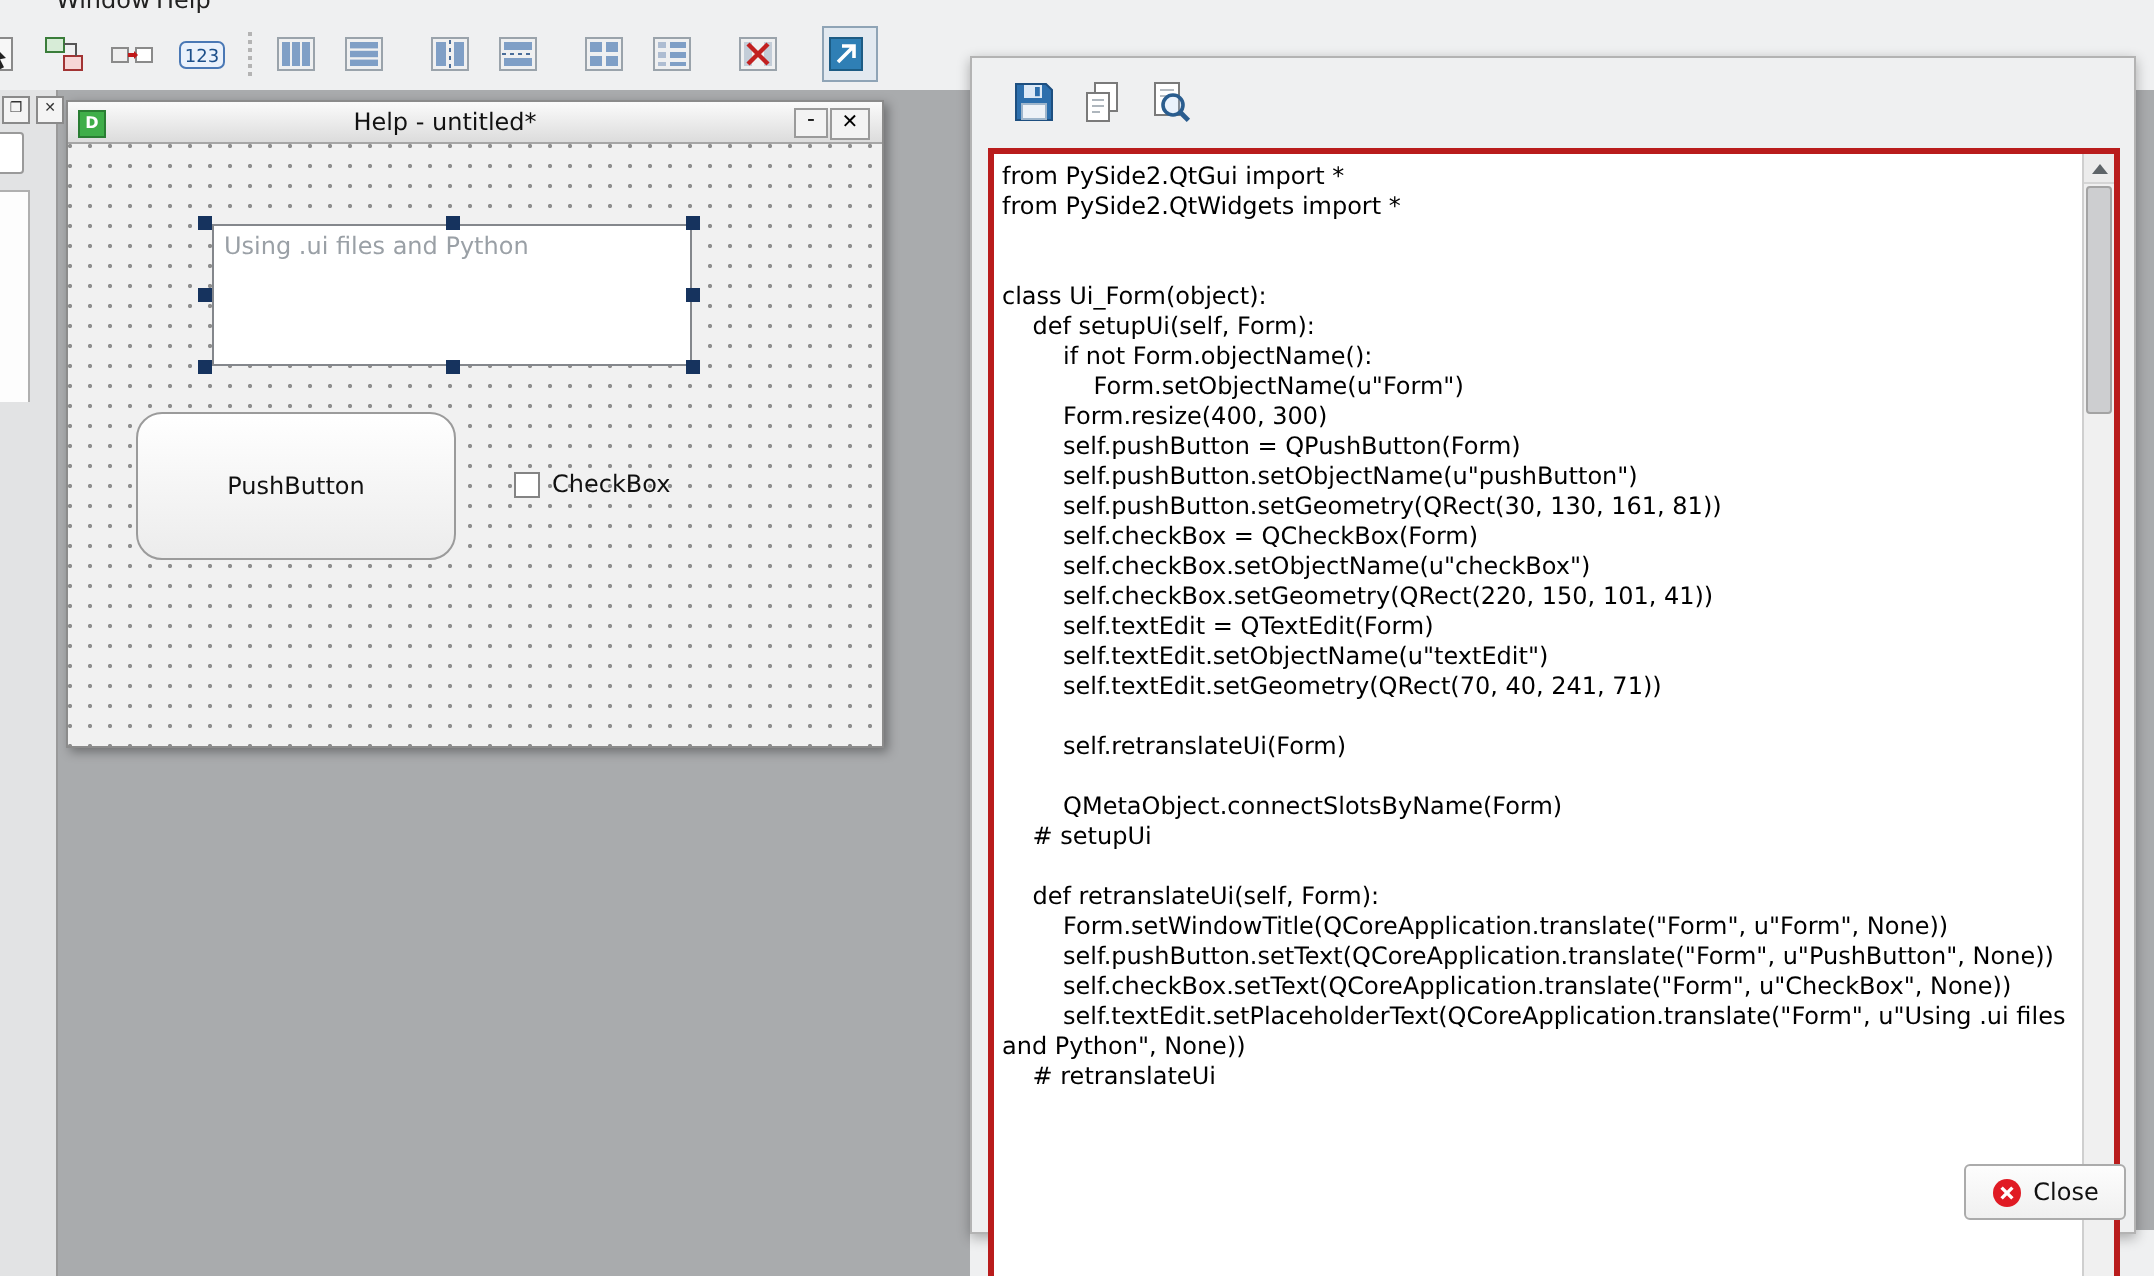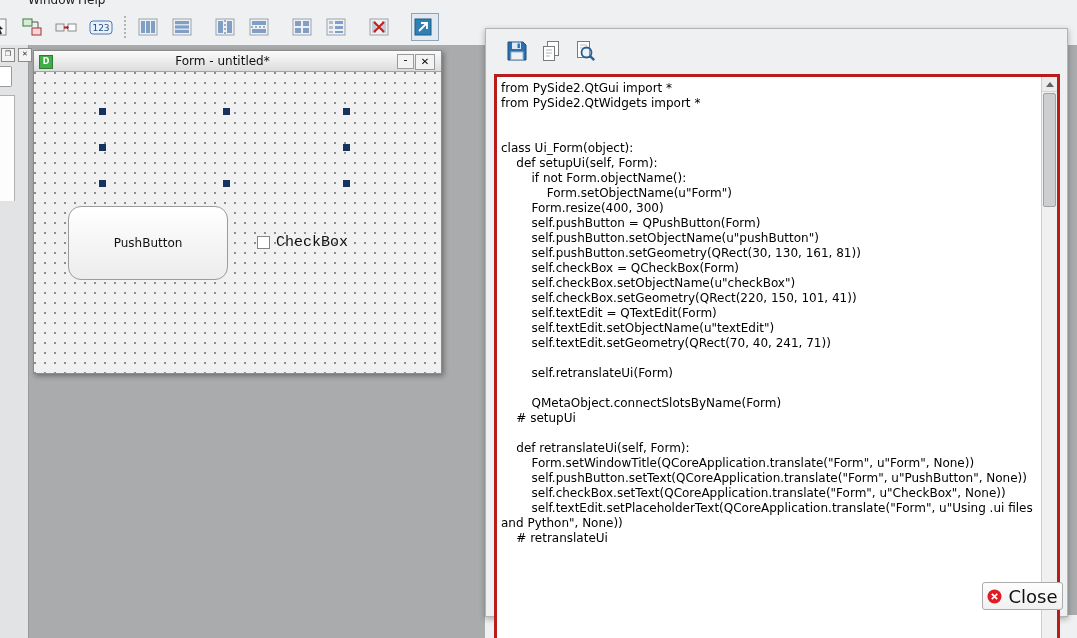--- a/index.html
+++ b/index.html
@@ -40,21 +40,21 @@
   .fw-body{position:absolute;left:0;top:21px;right:0;bottom:0;
     background-image:radial-gradient(circle,#8f8f8f 0.9px,transparent 1.2px);
     background-size:10px 10px;background-position:6px 6px;background-color:#f1f1f1;}
 
   .textedit{position:absolute;left:72px;top:40px;width:240px;height:71px;background:#fff;border:1px solid #84878c;box-sizing:border-box;}
   .textedit .ph{padding:3px 5px;color:#9aa0a6;font-size:12px;}
   .handle{position:absolute;width:7px;height:7px;background:#16335e;}
   .pushbutton{position:absolute;left:34px;top:134px;width:158px;height:72px;background:linear-gradient(#ffffff,#ececec);border:1px solid #9b9b9b;border-radius:13px;display:flex;align-items:center;justify-content:center;font-size:12px;color:#111;}
   .checkbox-row{position:absolute;left:223px;top:161px;height:18px;display:flex;align-items:center;gap:6px;}
   .checkbox-box{width:13px;height:13px;background:#fff;border:1px solid #848484;box-sizing:border-box;}
-  .checkbox-label{font-size:15px;color:#111;font-family:Liberation Mono, monospace;}
+  .checkbox-label{font-size:12px;color:#111;}
 
   
   .code-dialog{position:absolute;left:485px;top:28px;width:581px;height:587px;background:#eff0f1;border:1px solid #b3b3b3;box-shadow:0 2px 6px rgba(0,0,0,.3);z-index:5;}
   .cd-toolbar{position:absolute;left:18px;top:9px;display:flex;gap:9px;}
   .cd-tbicon{width:25px;height:25px;display:flex;align-items:center;justify-content:center;}
   .code-area{position:absolute;left:8px;top:45px;width:566px;height:608px;background:#fff;border:3px solid #b91c1c;box-sizing:border-box;}
   .code-text{position:absolute;left:0;top:0;right:15px;bottom:13px;overflow:hidden;margin:0;padding:4px 2px 0 4px;
     white-space:pre-wrap;font-family:"DejaVu Sans","Liberation Sans",sans-serif;font-size:12px;line-height:15px;color:#000;}
   .vscroll{position:absolute;top:0;right:0;width:15px;bottom:13px;background:#f0f0f0;border-left:1px solid #cfcfcf;}
   .varrow{position:absolute;left:0;width:100%;height:14px;display:flex;align-items:center;justify-content:center;background:#ececec;}
@@ -65,21 +65,21 @@
   .harrow{position:absolute;top:0;bottom:0;width:14px;display:flex;align-items:center;justify-content:center;background:#ececec;}
   .harrow.left{left:0;border-right:1px solid #d5d5d5;}
   .harrow.right{right:0;border-left:1px solid #d5d5d5;}
   .hthumb{position:absolute;left:15px;right:15px;top:1px;bottom:1px;background:#cdced0;border:1px solid #a3a3a3;border-radius:2px;}
   .sb-corner{position:absolute;right:0;bottom:0;width:15px;height:13px;background:#f0f0f0;}
   .tri{width:0;height:0;}
   .tri.up{border-left:4px solid transparent;border-right:4px solid transparent;border-bottom:5px solid #5e6468;}
   .tri.down{border-left:4px solid transparent;border-right:4px solid transparent;border-top:5px solid #5e6468;}
   .tri.left{border-top:4px solid transparent;border-bottom:4px solid transparent;border-right:5px solid #5e6468;}
   .tri.right{border-top:4px solid transparent;border-bottom:4px solid transparent;border-left:5px solid #5e6468;}
-  .close-btn{position:absolute;right:4px;top:553px;width:79px;height:26px;background:linear-gradient(#fdfdfd,#f0f0f0);border:1px solid #ababab;border-radius:3px;display:flex;align-items:center;justify-content:center;gap:6px;font-size:18px;color:#111;cursor:default;}
+  .close-btn{position:absolute;right:4px;top:553px;width:79px;height:26px;background:linear-gradient(#fdfdfd,#f0f0f0);border:1px solid #ababab;border-radius:3px;display:flex;align-items:center;justify-content:center;gap:6px;font-size:12px;color:#111;cursor:default;}
 
   
   .bottom-panel{position:absolute;left:485px;top:615px;right:0;height:23px;background:#eff0f1;z-index:4;}
   .bp-divider{position:absolute;left:228px;top:0;bottom:0;border-left:1px solid #b3b3b3;}
   .resource-box{position:absolute;left:232px;top:5px;width:253px;height:30px;background:#fff;border:1px solid #9c9c9c;box-sizing:border-box;text-align:center;padding-top:2px;font-size:12px;color:#111;}
 </style>
 </head>
 <body>
 
 <div class="screen">
@@ -195,26 +195,29 @@
     <div class="ld-list"></div>
   </div>
 
   <div class="mdi">
 
     <div class="form-window">
       <div class="fw-titlebar">
         <span class="fw-icon">
             <span>D</span>
           </span>
-        <span class="fw-title">Form - untitled*</span>
+        <span class="fw-title">Help - untitled*</span>
         <span class="fw-min">-</span>
         <span class="fw-close">✕</span>
       </div>
       <div class="fw-body">
 
+        <div class="textedit">
+          <div class="ph">Using .ui files and Python</div>
+        </div>
         <div class="handle" style="left:65px;top:36px;"></div>
         <div class="handle" style="left:189px;top:36px;"></div>
         <div class="handle" style="left:309px;top:36px;"></div>
         <div class="handle" style="left:65px;top:72px;"></div>
         <div class="handle" style="left:309px;top:72px;"></div>
         <div class="handle" style="left:65px;top:108px;"></div>
         <div class="handle" style="left:189px;top:108px;"></div>
         <div class="handle" style="left:309px;top:108px;"></div>
 
         <div class="pushbutton">

